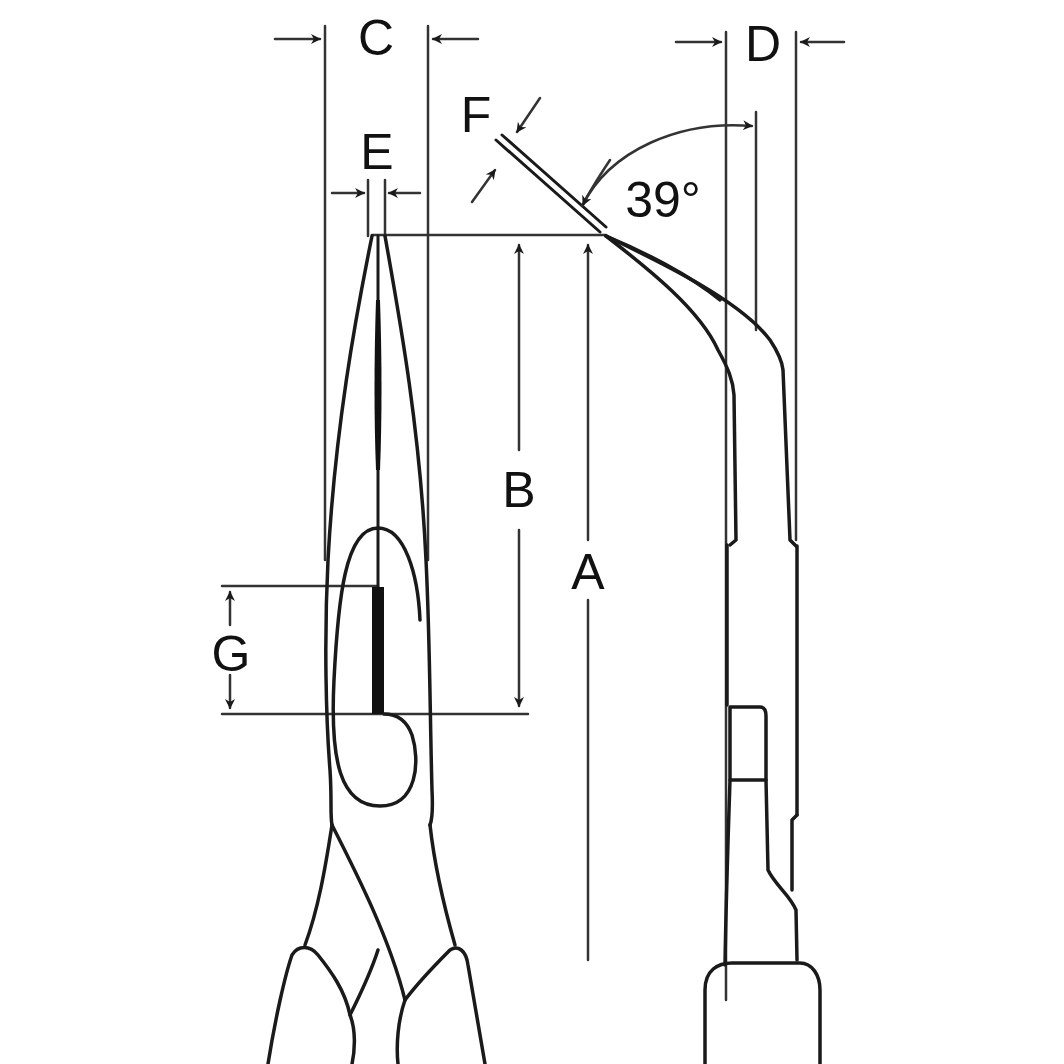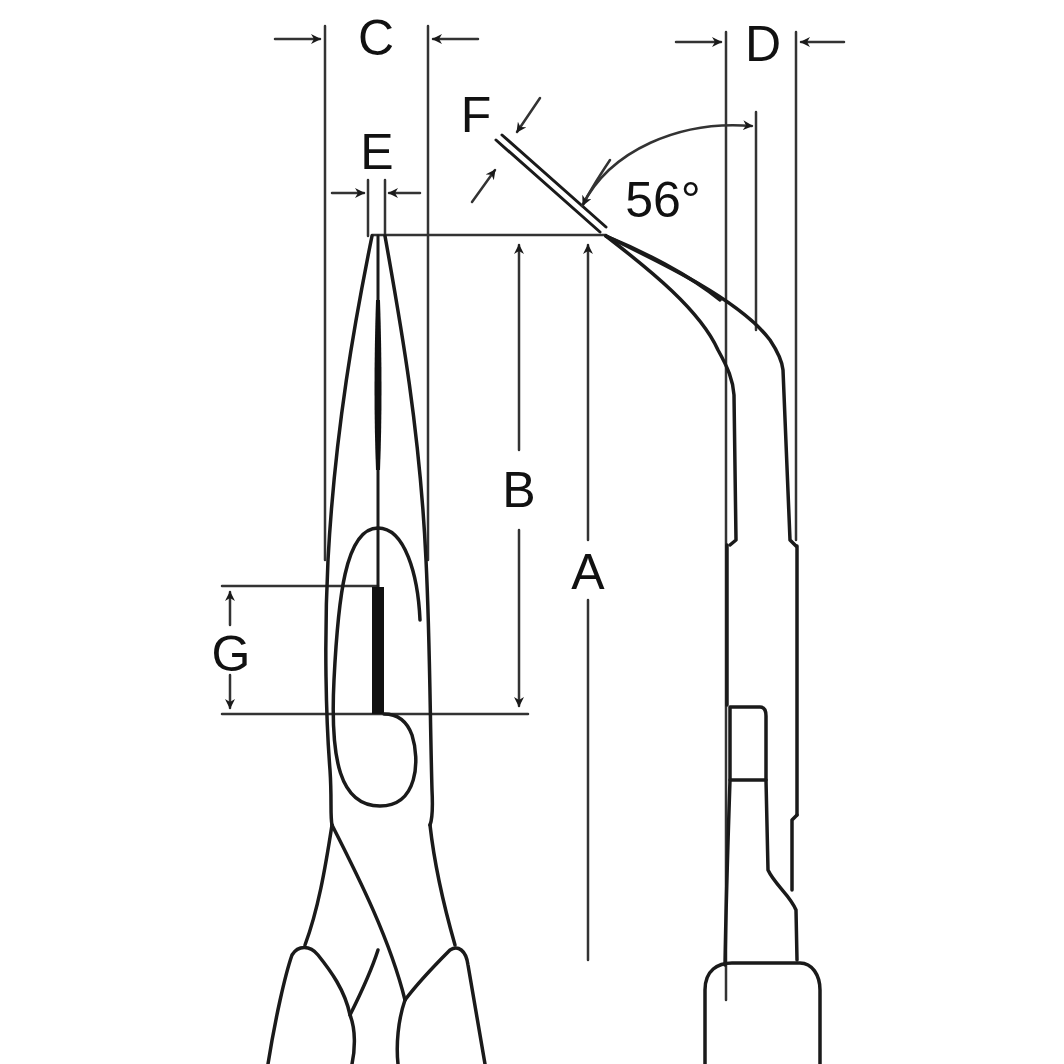--- a/index.html
+++ b/index.html
@@ -115,17 +115,17 @@
       <path class="ln med" d="M730,780 C728,840 726,900 725,965"></path>
 
       <path class="ln med" d="M705,1064 L705,990 C705,970 718,963 732,963 L800,963 C812,963 820,975 820,990 L820,1064"></path>
     </g>
   </svg>
 
   <span class="lbl" style="left:376px; top:38px;">C</span>
   <span class="lbl" style="left:763px; top:44px;">D</span>
   <span class="lbl" style="left:377px; top:152px;">E</span>
   <span class="lbl" style="left:476px; top:115px;">F</span>
-  <span class="lbl" style="left:663px; top:200px;">56°</span>
+  <span class="lbl" style="left:663px; top:200px;">39°</span>
   <span class="lbl" style="left:519px; top:490px;">B</span>
   <span class="lbl" style="left:588px; top:572px;">A</span>
   <span class="lbl" style="left:231px; top:654px;">G</span>
 </div>
 
 </body></html>

